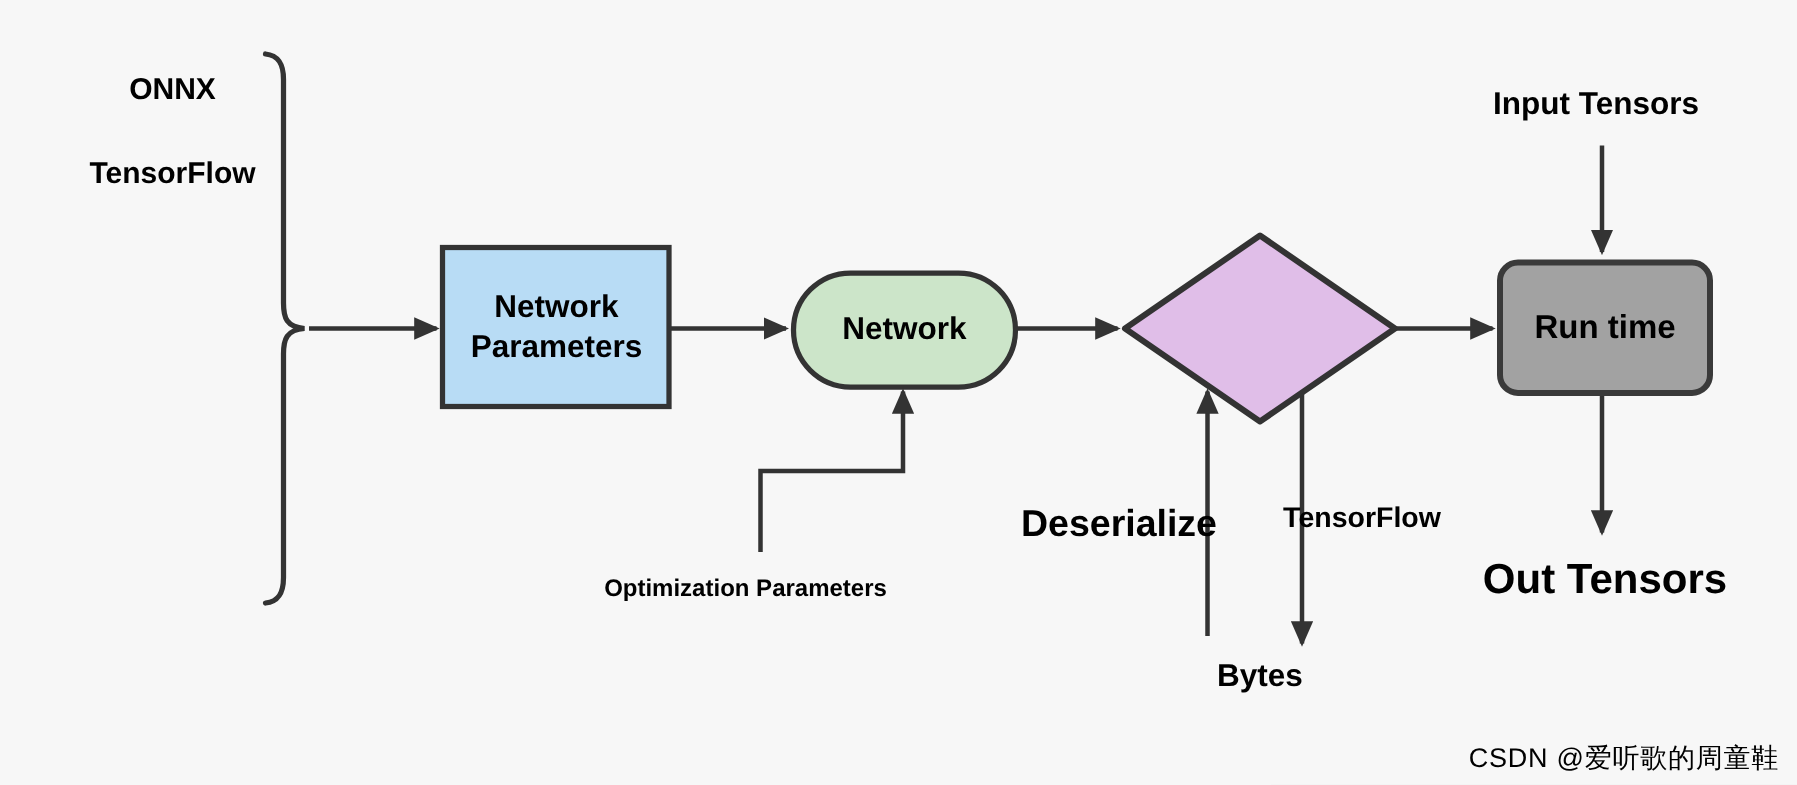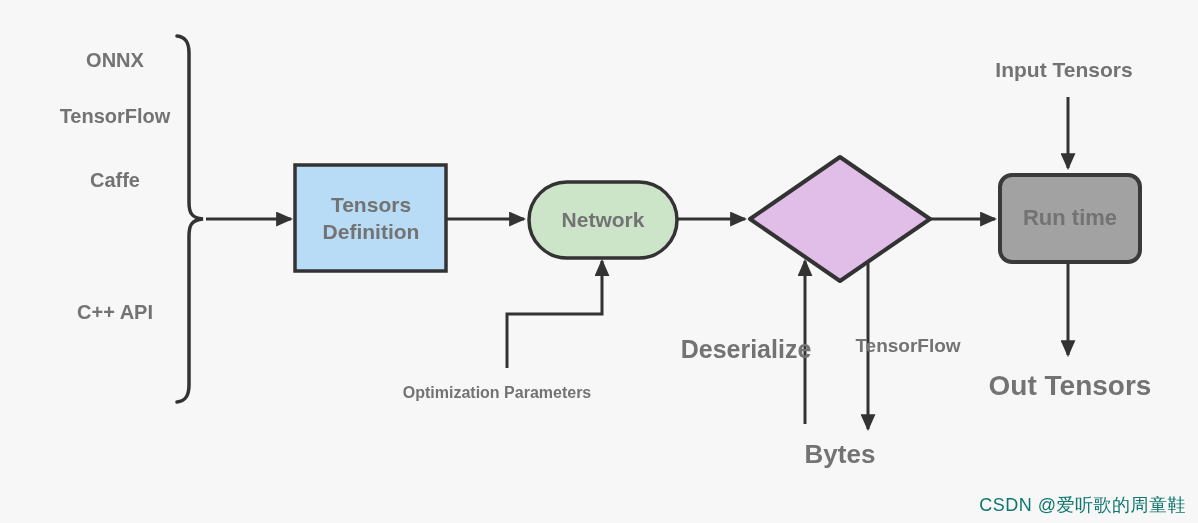--- a/index.html
+++ b/index.html
@@ -15,21 +15,21 @@
     background: #f7f7f7;
     overflow: hidden;
   }
   .svg-layer {
     position: absolute;
     left: 0; top: 0;
     width: 1198px; height: 523px;
   }
   .lbl {
     position: absolute;
-    color: #737373;
+    color: #000000;
     font-weight: 700;
     white-space: nowrap;
   }
   .src-label {
     left: 35px;
     width: 160px;
     height: 28px;
     line-height: 28px;
     text-align: center;
     font-size: 20px;
@@ -45,21 +45,21 @@
   }
   .annot {
     text-align: center;
   }
   .watermark {
     position: absolute;
     right: 12px;
     bottom: 6px;
     font-size: 18px;
     font-weight: 400;
-    color: #0f766e;
+    color: #000000;
     letter-spacing: 0.5px;
   }
 </style>
 </head>
 <body>
 
 <div class="canvas">
 
   <svg class="svg-layer" width="1198" height="523" viewBox="0 0 1198 523" xmlns="http://www.w3.org/2000/svg">
     <defs>
@@ -81,29 +81,27 @@
     <path d="M868,262 V429" fill="none" stroke="#333333" stroke-width="3" marker-end="url(#arrow)"></path>
 
     <rect x="295" y="165" width="151" height="106" stroke="#333333" stroke-width="3.5" fill="#b8dcf5"></rect>
     <rect x="529" y="182" width="148" height="76" rx="38" ry="38" stroke="#333333" stroke-width="3.5" fill="#cce5c9"></rect>
     <polygon points="750,219 840,157 930,219 840,281" stroke="#333333" stroke-width="4" stroke-linejoin="round" fill="#e0bee8"></polygon>
     <rect x="1000" y="175" width="140" height="87" rx="12" ry="12" stroke="#3a3a3a" stroke-width="4" fill="#a2a2a2"></rect>
   </svg>
 
   <div class="lbl src-label" style="top:46px">ONNX</div>
   <div class="lbl src-label" style="top:102px">TensorFlow</div>
-  <div class="lbl src-label" style="top:166px">Caffe</div>
-  <div class="lbl src-label" style="top:298px">C++ API</div>
 
-  <div class="lbl node-label" style="left:296px; top:165px; width:150px; height:106px;">Tensors Definition</div>
+  <div class="lbl node-label" style="left:296px; top:165px; width:150px; height:106px;">Network Parameters</div>
   <div class="lbl node-label" style="left:529px; top:182px; width:148px; height:76px;">Network</div>
   <div class="lbl node-label" style="left:1000px; top:175px; width:140px; height:87px; font-size:22px;">Run time</div>
 
   <div class="lbl annot" style="left:964px; top:58px; width:200px; font-size:21px;">Input Tensors</div>
   <div class="lbl annot" style="left:970px; top:370px; width:200px; font-size:28px;">Out Tensors</div>
   <div class="lbl annot" style="left:397px; top:378px; width:200px; font-size:16px; line-height:30px; white-space:normal;">Optimization Parameters</div>
   <div class="lbl annot" style="left:646px; top:335px; width:200px; font-size:25px;">Deserialize</div>
   <div class="lbl annot" style="left:833px; top:335px; width:150px; font-size:19px;">TensorFlow</div>
-  <div class="lbl annot" style="left:765px; top:439px; width:150px; font-size:26px;">Bytes</div>
+  <div class="lbl annot" style="left:765px; top:439px; width:150px; font-size:21px;">Bytes</div>
 
   <div class="watermark">CSDN @爱听歌的周童鞋</div>
 
 </div>
 
 </body></html>

